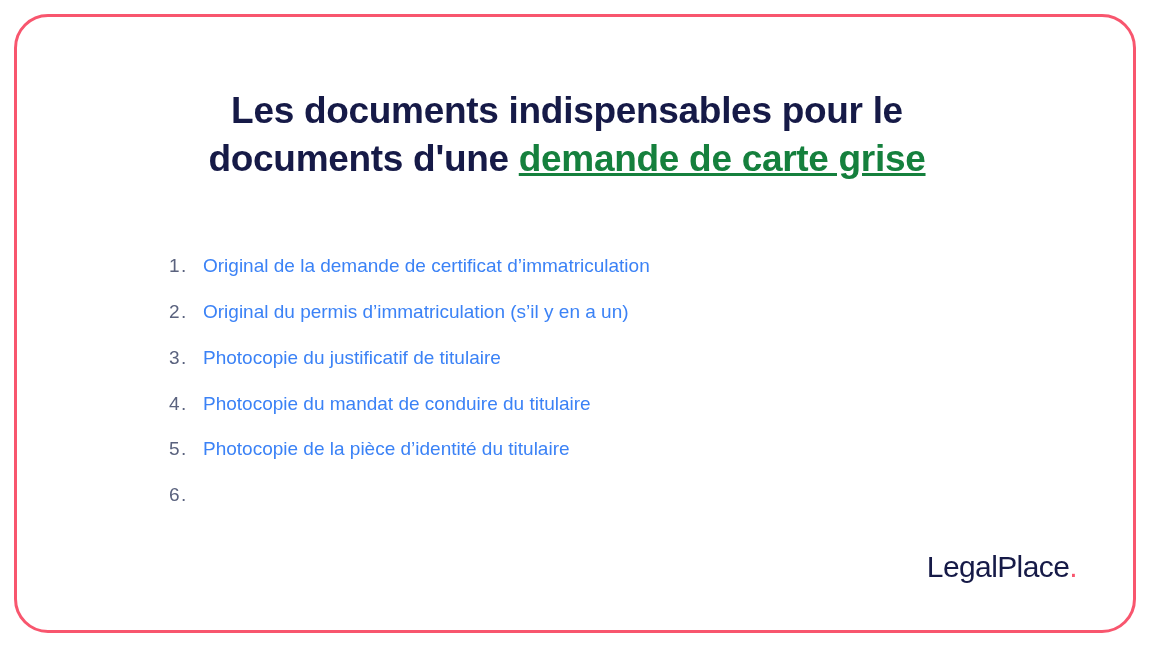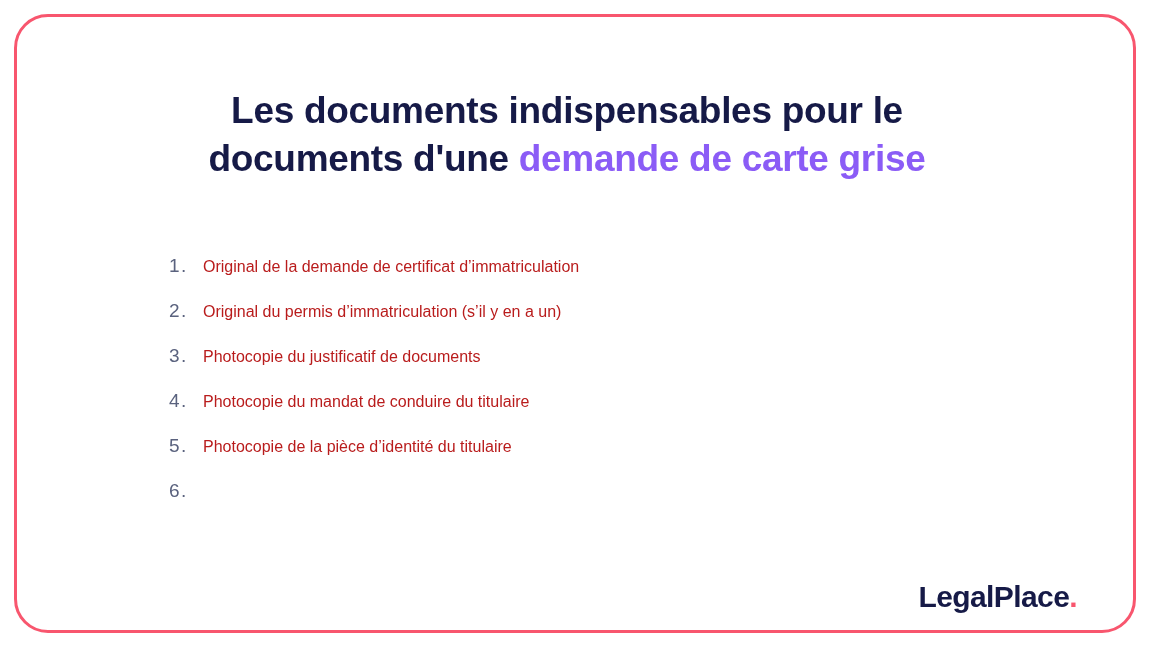--- a/index.html
+++ b/index.html
@@ -36,21 +36,22 @@
     margin-top: 22px;
   }
   .title-line {
     font-size: 37px;
     font-weight: bold;
     color: #161a47;
     line-height: 1.30;
     letter-spacing: -0.3px;
   }
   .title-accent {
-    color: #8b5cf6;
+    color: #15803d;
+    text-decoration: underline;
   }
   .list {
     margin: 72px 0 0 0;
     padding: 0;
     list-style: none;
   }
   .list-item {
     display: flex;
     align-items: baseline;
     margin-bottom: 23px;
@@ -58,30 +59,30 @@
   }
   .item-num {
     width: 34px;
     flex: 0 0 34px;
     font-size: 19px;
     color: #5a627e;
     font-weight: normal;
     letter-spacing: 1.5px;
   }
   .item-text {
-    font-size: 16px;
-    color: #b91c1c;
+    font-size: 19px;
+    color: #3b82f6;
     line-height: 1.2;
   }
   .logo {
     position: absolute;
     right: 56px;
-    bottom: 16px;
+    bottom: 46px;
     font-size: 30px;
-    font-weight: bold;
+    font-weight: normal;
     color: #161a47;
     letter-spacing: -0.6px;
   }
   .logo-dot {
     color: #f8566e;
   }
 </style>
 </head>
 <body>
 
@@ -97,21 +98,21 @@
       <li class="list-item">
         <span class="item-num">1.</span>
         <span class="item-text">Original de la demande de certificat d’immatriculation</span>
       </li>
       <li class="list-item">
         <span class="item-num">2.</span>
         <span class="item-text">Original du permis d’immatriculation (s’il y en a un)</span>
       </li>
       <li class="list-item">
         <span class="item-num">3.</span>
-        <span class="item-text">Photocopie du justificatif de documents</span>
+        <span class="item-text">Photocopie du justificatif de titulaire</span>
       </li>
       <li class="list-item">
         <span class="item-num">4.</span>
         <span class="item-text">Photocopie du mandat de conduire du titulaire</span>
       </li>
       <li class="list-item">
         <span class="item-num">5.</span>
         <span class="item-text">Photocopie de la pièce d’identité du titulaire</span>
       </li>
       <li class="list-item">

